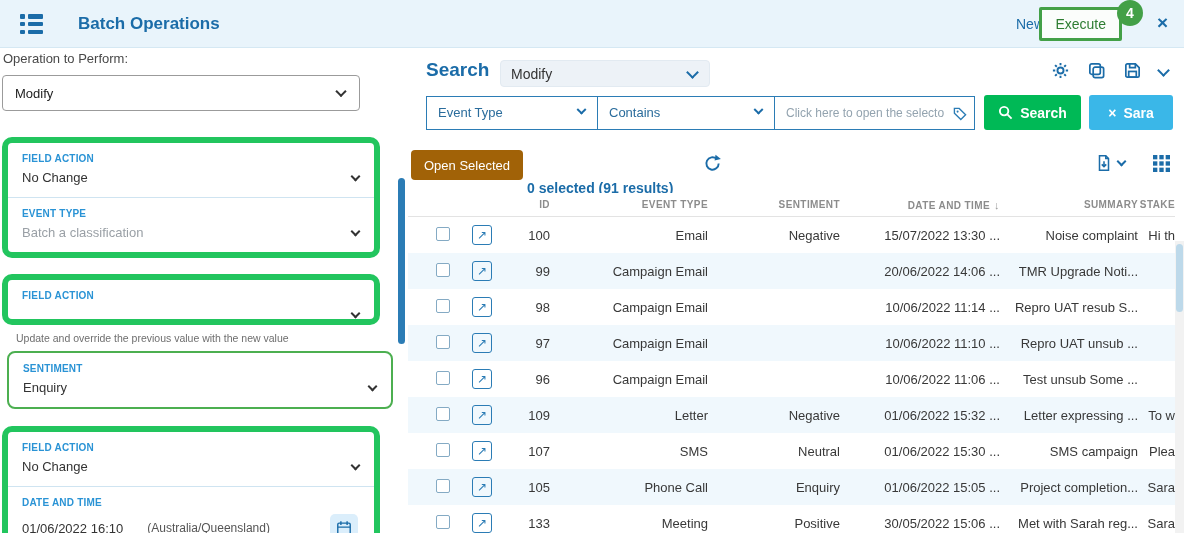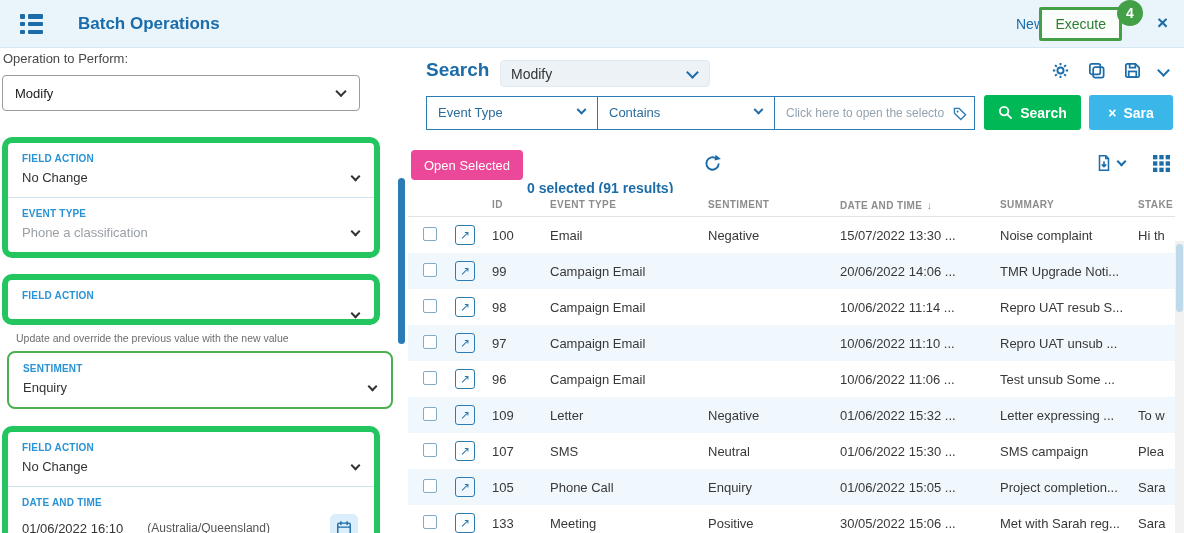--- a/index.html
+++ b/index.html
@@ -59,30 +59,30 @@
   .crit-text { font-size:13px; color:#2a6c9c; }
   .crit-cell .chev-blue { position:absolute; right:12px; width:7px; height:7px; border-width:2px; transform:rotate(45deg) translate(-2px,-2px); }
   .crit-input { border:none; outline:none; width:158px; font-size:12px; color:#333; background:transparent; }
   .crit-input::placeholder { color:#93a3af; }
   .tag-ic { position:absolute; right:6px; top:9px; }
   .search-btn { margin-left:9px; width:97px; height:35px; background:#00b956; color:#fff; font-size:14px; font-weight:bold; border:none; border-radius:3px; display:flex; align-items:center; justify-content:center; gap:7px; cursor:pointer; }
   .clear-btn { margin-left:8px; width:84px; height:35px; background:#3ab7e8; color:#fff; font-size:14px; font-weight:bold; border:none; border-radius:3px; display:flex; align-items:center; justify-content:center; gap:7px; cursor:pointer; }
   .clear-x { font-size:14px; font-weight:bold; }
 
   .results-row { position:absolute; left:0; top:100px; right:0; height:36px; }
-  .open-selected { position:absolute; left:3px; top:2px; height:30px; padding:0 13px; background:#ec4899; color:#fff; font-size:13px; border:none; border-radius:4px; display:flex; align-items:center; cursor:default; }
+  .open-selected { position:absolute; left:3px; top:2px; height:30px; padding:0 13px; background:#a16207; color:#fff; font-size:13px; border:none; border-radius:4px; display:flex; align-items:center; cursor:default; }
   .status { position:absolute; left:119px; top:8px; font-size:14px; font-weight:bold; color:#1b6ca8;margin-top:24px; }
   .refresh-btn { position:absolute; left:295px; top:6px; cursor:pointer; }
   .results-icons { position:absolute; right:14px; top:6px; display:flex; align-items:center; }
   .exp-chev { width:7px; height:7px; border-right:2px solid #1b6ca8; border-bottom:2px solid #1b6ca8; transform:rotate(45deg); margin:-3px 0 0 5px; }
   .grid-ic { margin-left:28px; }
 
   
   .table { position:absolute; left:0; top:145px; right:9px; bottom:0; overflow:hidden; background:#fff; }
-  .thead, .trow { display:grid; grid-template-columns:34px 42px 58px 158px 132px 160px 138px 1fr; align-items:center; padding-left:8px; }
+  .thead, .trow { display:grid; grid-template-columns:34px 42px 58px 158px 132px 160px 138px 1fr; align-items:center; padding-left:8px;text-align:right; }
   .thead { height:24px; border-bottom:1px solid #e3e3e3; }
   .th { font-size:10px; font-weight:bold; color:#8c8c8c; letter-spacing:.4px; white-space:nowrap; overflow:hidden; cursor:pointer; }
   .sort { margin-left:4px; color:#9a9a9a; font-size:11px; font-weight:normal; }
   .trow { height:36px; background:#fff; }
   .trow.alt { background:#f0f8fd; }
   .td { font-size:13px; color:#383838; white-space:nowrap; overflow:hidden; }
   .cb { display:inline-block; width:14px; height:14px; border:1px solid #84aac4; border-radius:2px; background:#fff; margin-left:7px; cursor:pointer; }
   .open-btn { display:inline-flex; width:20px; height:20px; border:1px solid #2b7cb5; border-radius:3px; color:#2b7cb5; font-size:12px; align-items:center; justify-content:center; margin-left:5px; cursor:pointer; }
   .open-btn::before { content:"↗"; }
   .right-scrollbar { position:absolute; right:0; top:193px; width:9px; bottom:0; background:#f2f2f2; }
@@ -123,21 +123,21 @@
     </div>
 
     <div class="fgroup g1">
       <div class="field">
         <div class="flabel">FIELD ACTION</div>
         <div class="fvalue">No Change</div>
         <span class="fchev"></span>
       </div>
       <div class="field">
         <div class="flabel">EVENT TYPE</div>
-        <div class="fvalue placeholder">Phone a classification</div>
+        <div class="fvalue placeholder">Batch a classification</div>
         <span class="fchev"></span>
       </div>
     </div>
 
     <div class="g2">
       <div class="fgroup">
         <div class="field">
           <div class="flabel">FIELD ACTION</div>
           <span class="fchev"></span>
         </div>

